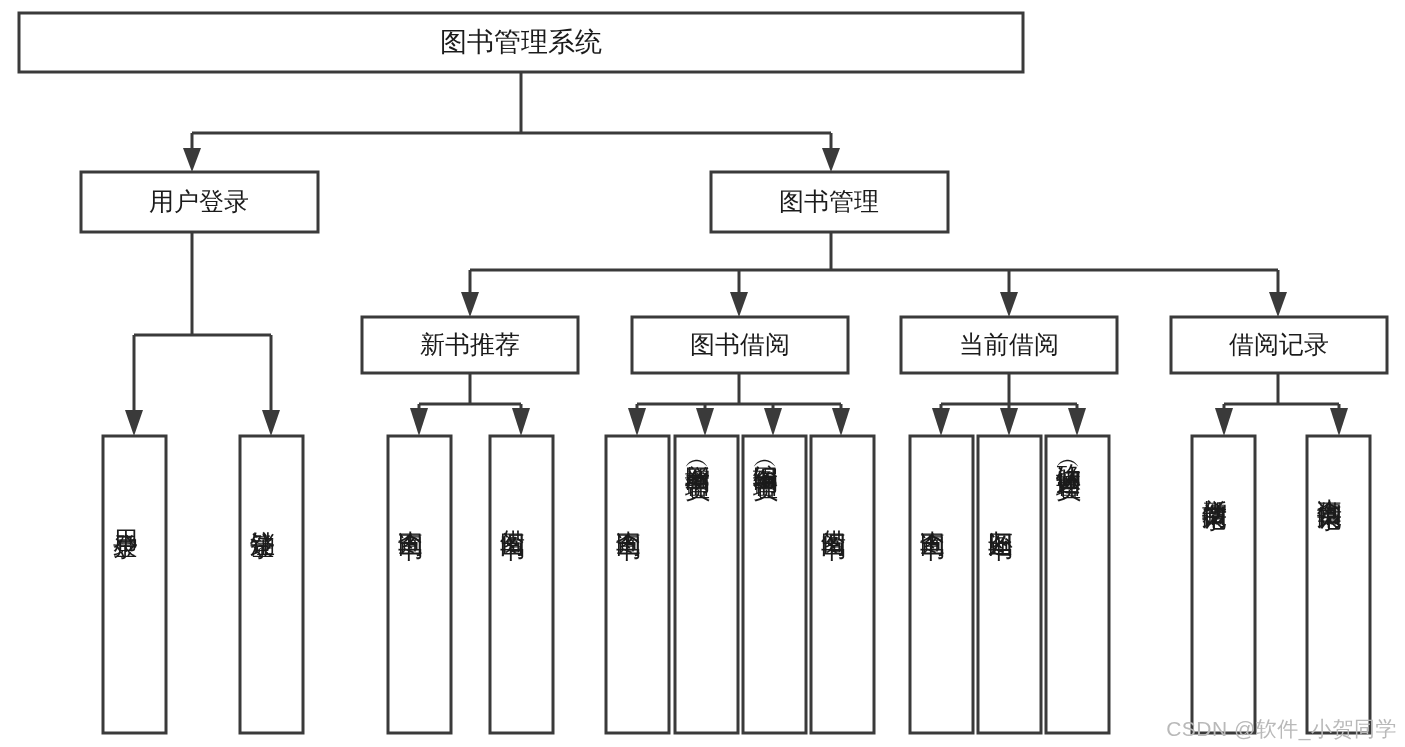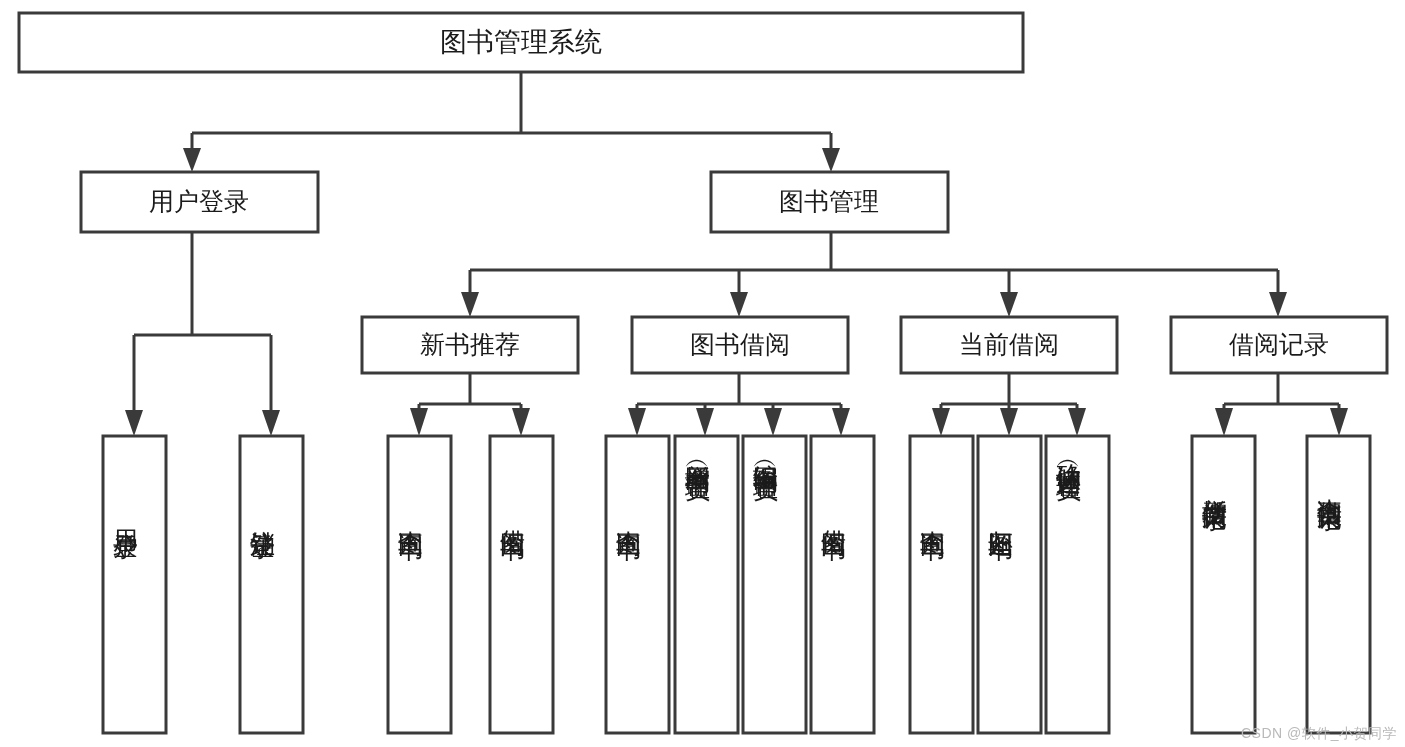--- a/index.html
+++ b/index.html
@@ -59,21 +59,21 @@
     text-orientation: upright;
     letter-spacing: 2px;
     white-space: nowrap;
     pointer-events: none;
   }
   .watermark {
     position: absolute;
     right: 8px;
     bottom: 4px;
     font-family: "Liberation Sans", "DejaVu Sans", sans-serif;
-    font-size: 14px;
+    font-size: 21px;
     color: #b9b9b9;
     letter-spacing: 0.5px;
     white-space: nowrap;
   }
 </style>
 </head>
 <body>
 
 <div id="diagram-root">
 

